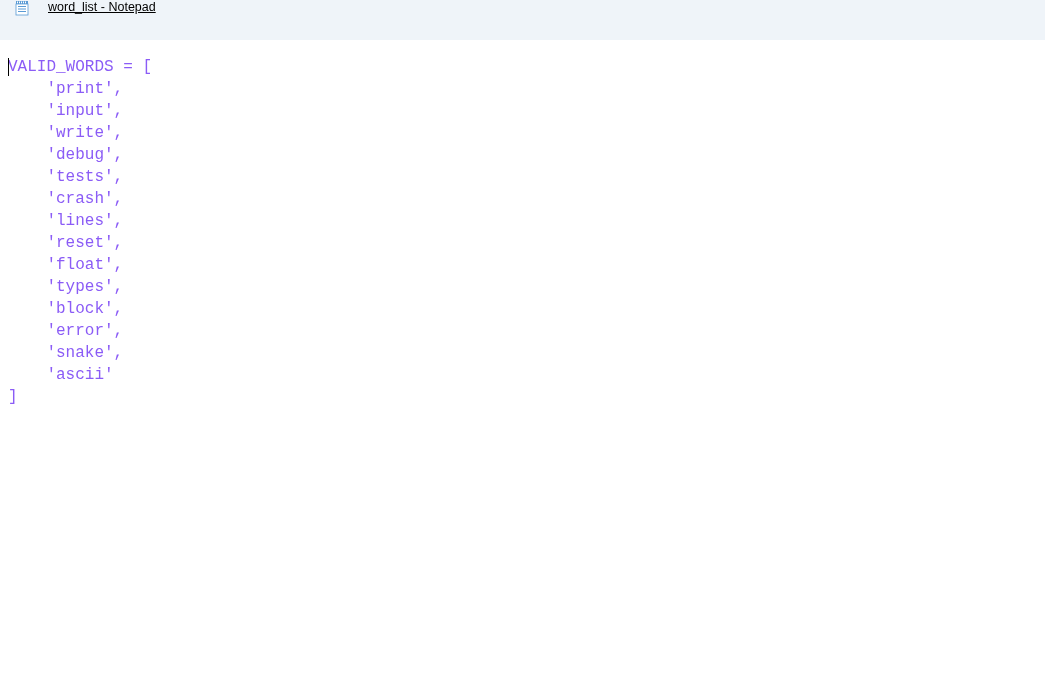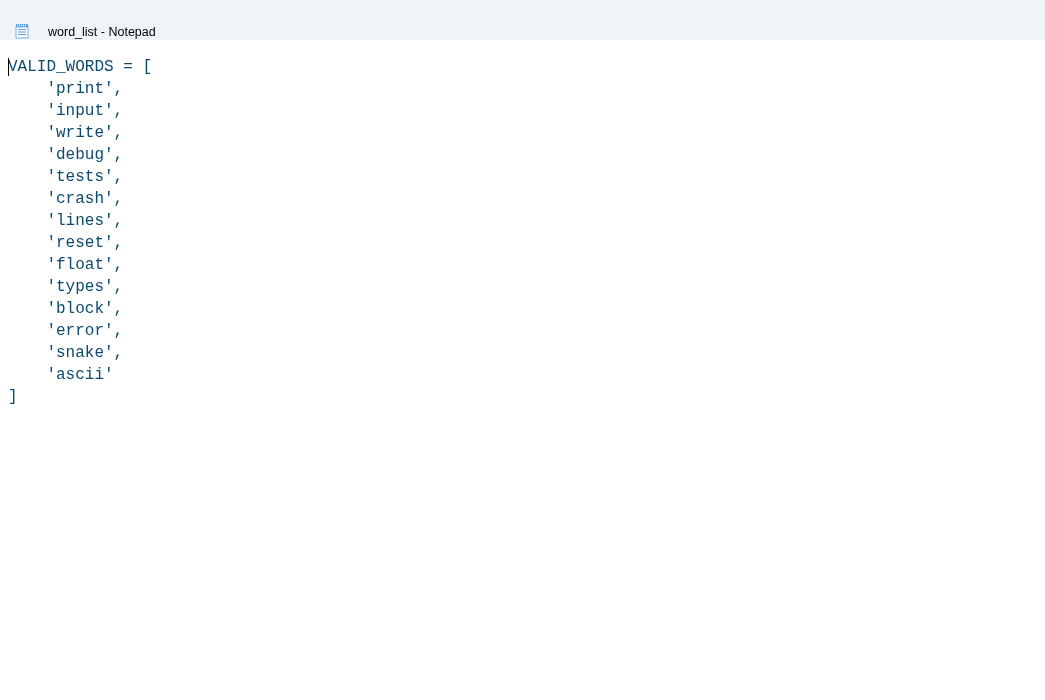--- a/index.html
+++ b/index.html
@@ -17,23 +17,24 @@
     .window {
       width: 100%;
       height: 100%;
       display: flex;
       flex-direction: column;
     }
     .titlebar {
       height: 40px;
       background: #eff4f9;
       display: flex;
-      align-items: flex-end;
+      align-items: flex-start;
       padding-left: 14px;
       border-bottom: 1px solid #eff4f9;
+      text-decoration: underline;
     }
     .titlebar-icon {
       width: 16px;
       height: 16px;
       margin-right: 18px;
       flex-shrink: 0;
     }
     .titlebar-title {
       font-size: 12.5px;
       color: #000000;
@@ -52,21 +53,21 @@
       padding: 6px 14px;
       margin-right: 20px;
       cursor: default;
     }
     .editor {
       flex: 1;
       background: #ffffff;
       font-family: Consolas, "Courier New", monospace;
       font-size: 16px;
       line-height: 22px;
-      color: #0c4a6e;
+      color: #8b5cf6;
       padding: 16px 0 0 8px;
       white-space: pre;
       overflow: auto;
       position: relative;
     }
     .caret {
       position: absolute;
       width: 1px;
       height: 18px;
       background: #000000;

